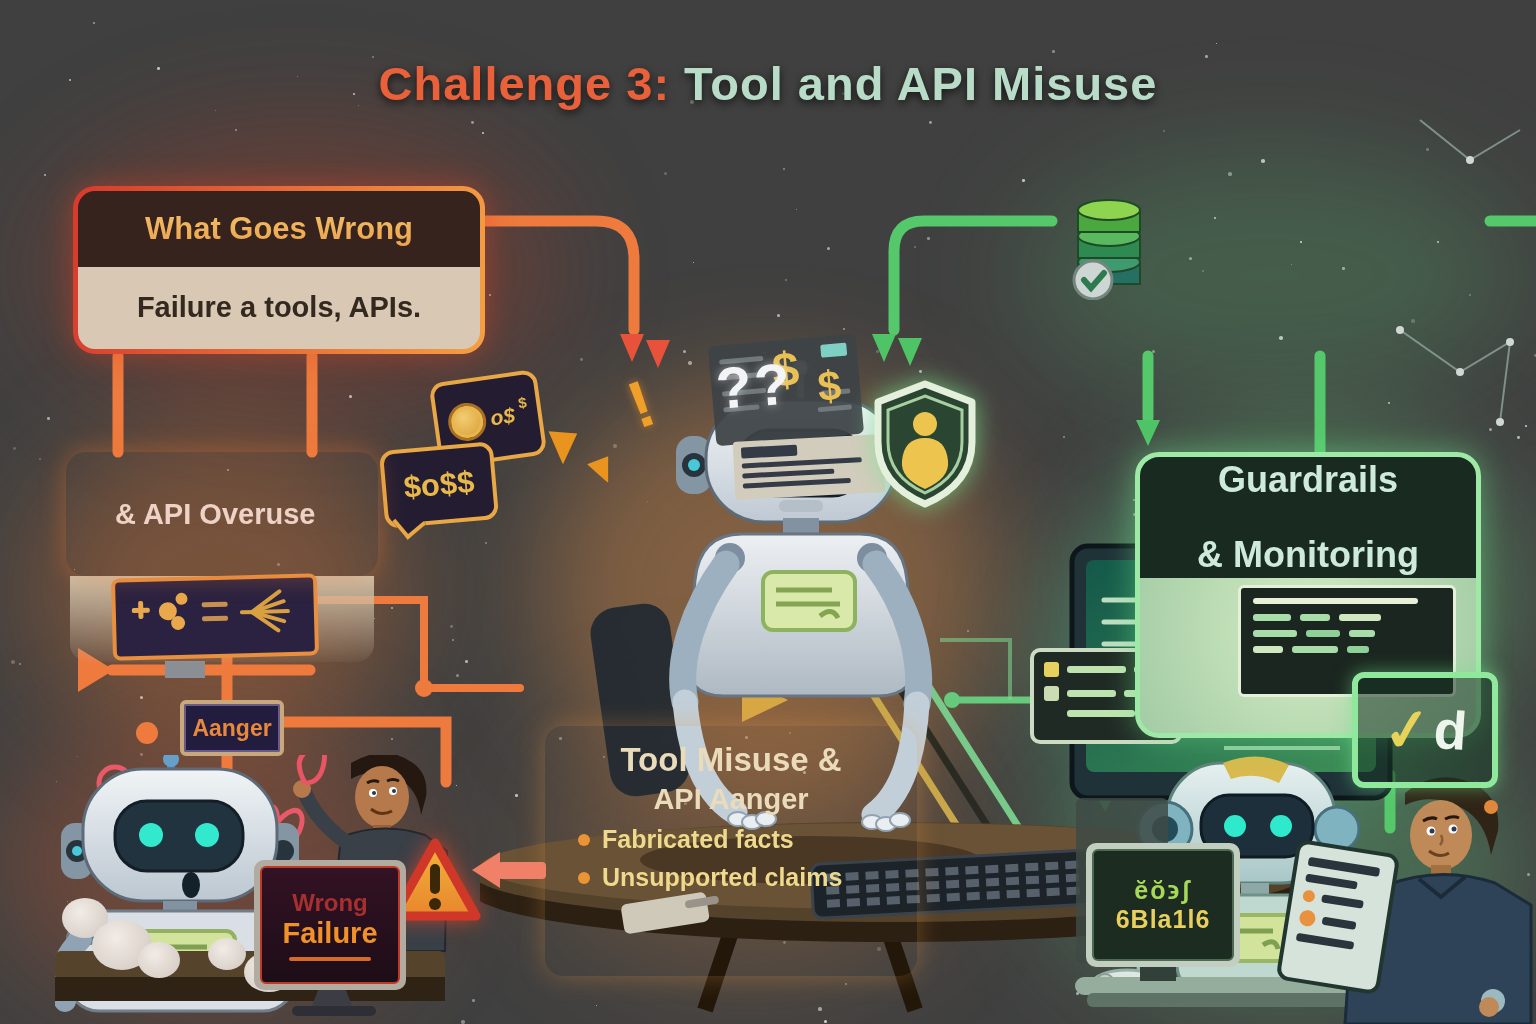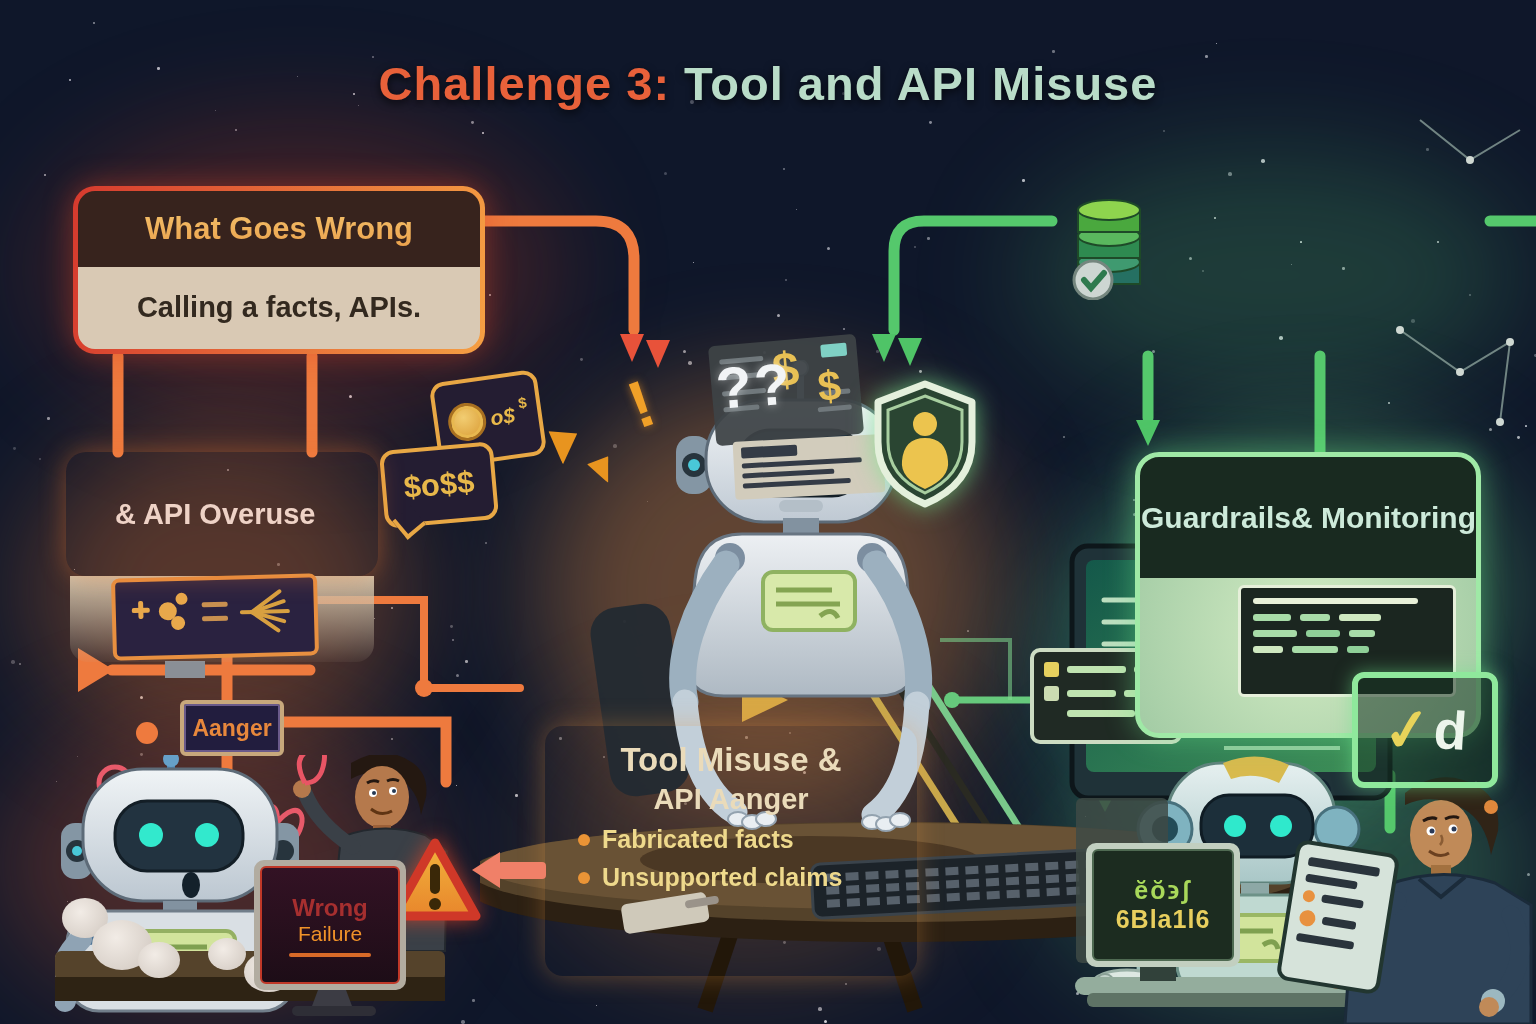--- a/index.html
+++ b/index.html
@@ -1,17 +1,17 @@
 <!DOCTYPE html>
 <html><head>
 <meta charset="utf-8">
 <style>
   html,body{margin:0;padding:0;background:#000;}
   .canvas{position:relative;width:1536px;height:1024px;overflow:hidden;
-    background:#0f172a;font-family:"Liberation Sans",sans-serif;}
+    background:#404040;font-family:"Liberation Sans",sans-serif;}
   .abs{position:absolute;}
   .glow{position:absolute;border-radius:50%;filter:blur(55px);pointer-events:none;}
   .star{position:absolute;background:#e8e8f0;border-radius:50%;}
   .pipes{position:absolute;left:0;top:0;z-index:1;}
   .scene{z-index:2;}
   .bigbox{z-index:4;box-sizing:border-box;}
   .title{z-index:5;left:0;right:0;top:56px;text-align:center;font-size:47px;font-weight:bold;
     letter-spacing:1px;text-shadow:0 3px 8px rgba(0,0,0,.7);}
   .t-orange{color:#e8613a;}
   .t-mint{color:#b9dcc8;margin-left:14px;}
@@ -38,22 +38,22 @@
     box-shadow:0 0 26px rgba(235,120,50,.4);}
   .lbox div{font-size:29px;font-weight:bold;color:#eed2c6;line-height:1.25;}
   .lbox .ind{margin-left:14px;}
   .tanstrip{left:70px;top:576px;width:304px;height:86px;z-index:2;border-radius:0 0 18px 18px;
     background:linear-gradient(180deg,#cfc0a8,rgba(190,170,150,.08));}
   
   .rbox{left:1135px;top:452px;width:346px;height:286px;border:5px solid #9fe9a6;border-radius:24px;
     background:linear-gradient(180deg,#192a20 0 44%, rgba(0,0,0,0) 44%),
                radial-gradient(circle at 50% 62%,#d4ecc4,#a5cda6 78%);
     box-shadow:0 0 30px rgba(110,230,140,.45);}
-  .rbox-h{height:44%;display:flex;align-items:center;justify-content:flex-end;
-    font-size:30px;font-weight:bold;color:#cdeada;line-height:1.3;}
+  .rbox-h{height:44%;display:flex;flex-direction:column;align-items:center;justify-content:space-between;
+    font-size:36px;font-weight:bold;color:#cdeada;line-height:1.3;}
   
   .cons{left:545px;top:726px;width:372px;height:250px;border:5px solid transparent;border-radius:18px;
     background:#16182b padding-box,linear-gradient(90deg,#e8823c,#ead489,#9cc878) border-box;
     box-shadow:0 0 26px rgba(230,150,70,.35);padding:10px 0 0 0;box-sizing:border-box;}
   .cons-t1{text-align:center;font-size:33px;font-weight:bold;color:#eadbba;}
   .cons-t2{text-align:center;font-size:29px;font-weight:bold;color:#eadbba;margin-top:4px;}
   .brow{display:flex;align-items:center;margin:9px 0 0 28px;}
   .bdot{width:12px;height:12px;border-radius:50%;background:#ea9436;margin-right:12px;flex:none;}
   .btxt{font-size:25px;font-weight:600;color:#eed98c;}
   
@@ -99,21 +99,21 @@
   .vdpanel{left:1352px;top:672px;width:134px;height:104px;border:6px solid #8fe89c;border-radius:12px;
     background:rgba(24,52,36,.55);z-index:4;display:flex;align-items:center;justify-content:center;
     box-shadow:0 0 18px rgba(110,230,140,.5);}
   .vdpanel .ck{font-size:58px;font-weight:bold;color:#e8d35a;transform:rotate(-6deg);}
   .vdpanel .dd{font-size:54px;font-weight:bold;color:#edf5ec;margin-left:2px;transform:rotate(4deg);}
   
   .sysmon{left:254px;top:860px;width:152px;height:130px;background:#b2aca0;border-radius:10px;padding:6px;z-index:4;box-sizing:border-box;}
   .sysscr{width:100%;height:100%;background:linear-gradient(180deg,#331224,#1d0d17);border:2px solid #c03828;border-radius:6px;
     display:flex;flex-direction:column;align-items:center;justify-content:center;box-sizing:border-box;}
   .sys1{font-size:24px;font-weight:bold;color:#a62f2f;}
-  .sys2{font-size:21px;font-weight:normal;color:#f09229;}
+  .sys2{font-size:29px;font-weight:bold;color:#f09229;}
   .sysline{width:60%;height:4px;background:#d86a28;margin-top:7px;border-radius:2px;}
   .sysstand{left:312px;top:990px;width:40px;height:16px;background:#3c3c44;clip-path:polygon(15% 0,85% 0,100% 100%,0 100%);z-index:4;}
   .sysbase{left:292px;top:1006px;width:84px;height:10px;background:#2e2e36;border-radius:5px;z-index:4;}
   
   .cab{left:1076px;top:798px;width:92px;height:165px;background:#3e4a45;opacity:.85;border-radius:6px;z-index:3;}
   .gmon{left:1086px;top:843px;width:154px;height:124px;background:#c2cfc0;border-radius:10px;padding:6px;z-index:4;box-sizing:border-box;}
   .gscr{width:100%;height:100%;background:#1c2c20;border:2px solid #4f6a52;border-radius:6px;
     display:flex;flex-direction:column;align-items:center;justify-content:center;box-sizing:border-box;}
   .gl1{font-size:25px;font-weight:bold;color:#a8d85a;letter-spacing:2px;}
   .gl2{font-size:25px;font-weight:bold;color:#e8cf5e;letter-spacing:1px;}
@@ -389,21 +389,21 @@
         <circle cx="1470" cy="160" r="4"></circle>
     </g>
   </svg>
 
   <div class="abs title">
     <span class="t-orange">Challenge 3:</span><span class="t-mint">Tool and API Misuse</span>
   </div>
 
   <div class="abs bigbox wgw">
     <div class="wgw-h">What Goes Wrong</div>
-    <div class="wgw-b">Calling a facts, APIs.</div>
+    <div class="wgw-b">Failure a tools, APIs.</div>
   </div>
 
   <svg class="abs" style="left:1066px;top:196px;z-index:5;" width="86" height="104" viewBox="0 0 86 104">
     <g stroke="#1e4a28" stroke-width="2">
       <rect x="12" y="66" width="62" height="22" fill="#257062"></rect>
       <ellipse cx="43" cy="66" rx="31" ry="10" fill="#3f9a70"></ellipse>
       <rect x="12" y="40" width="62" height="22" fill="#2e8a50"></rect>
       <ellipse cx="43" cy="40" rx="31" ry="10" fill="#5ab85e"></ellipse>
       <rect x="12" y="14" width="62" height="22" fill="#4aa83e"></rect>
       <ellipse cx="43" cy="14" rx="31" ry="10" fill="#8ed44e"></ellipse>

